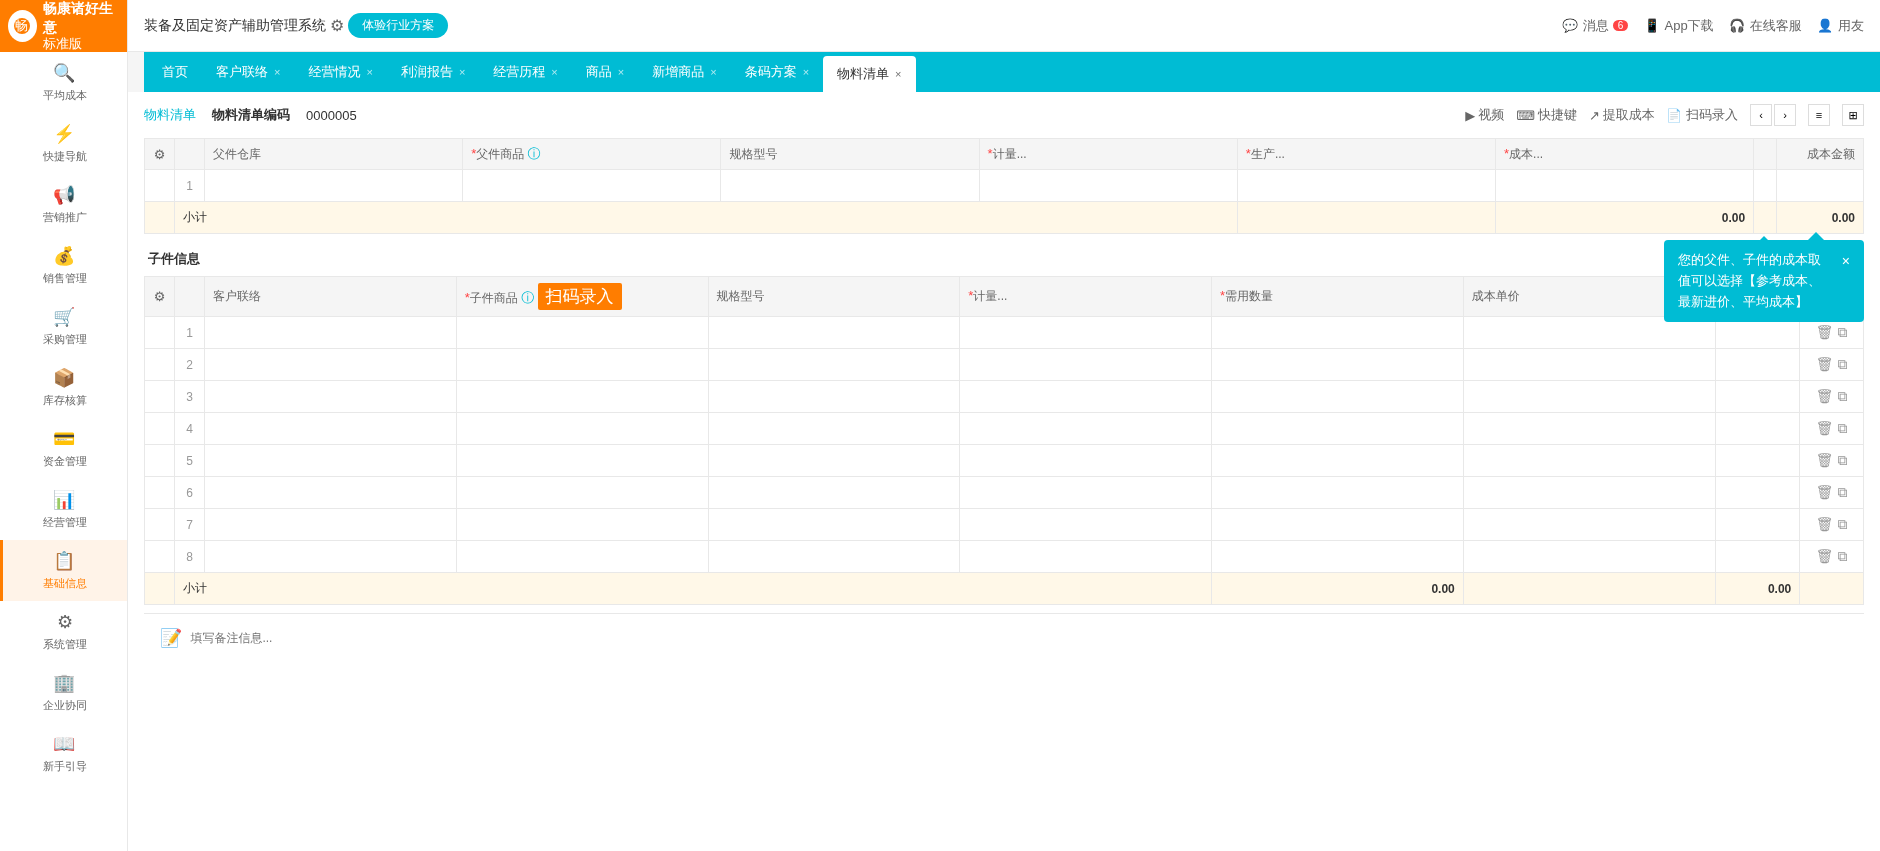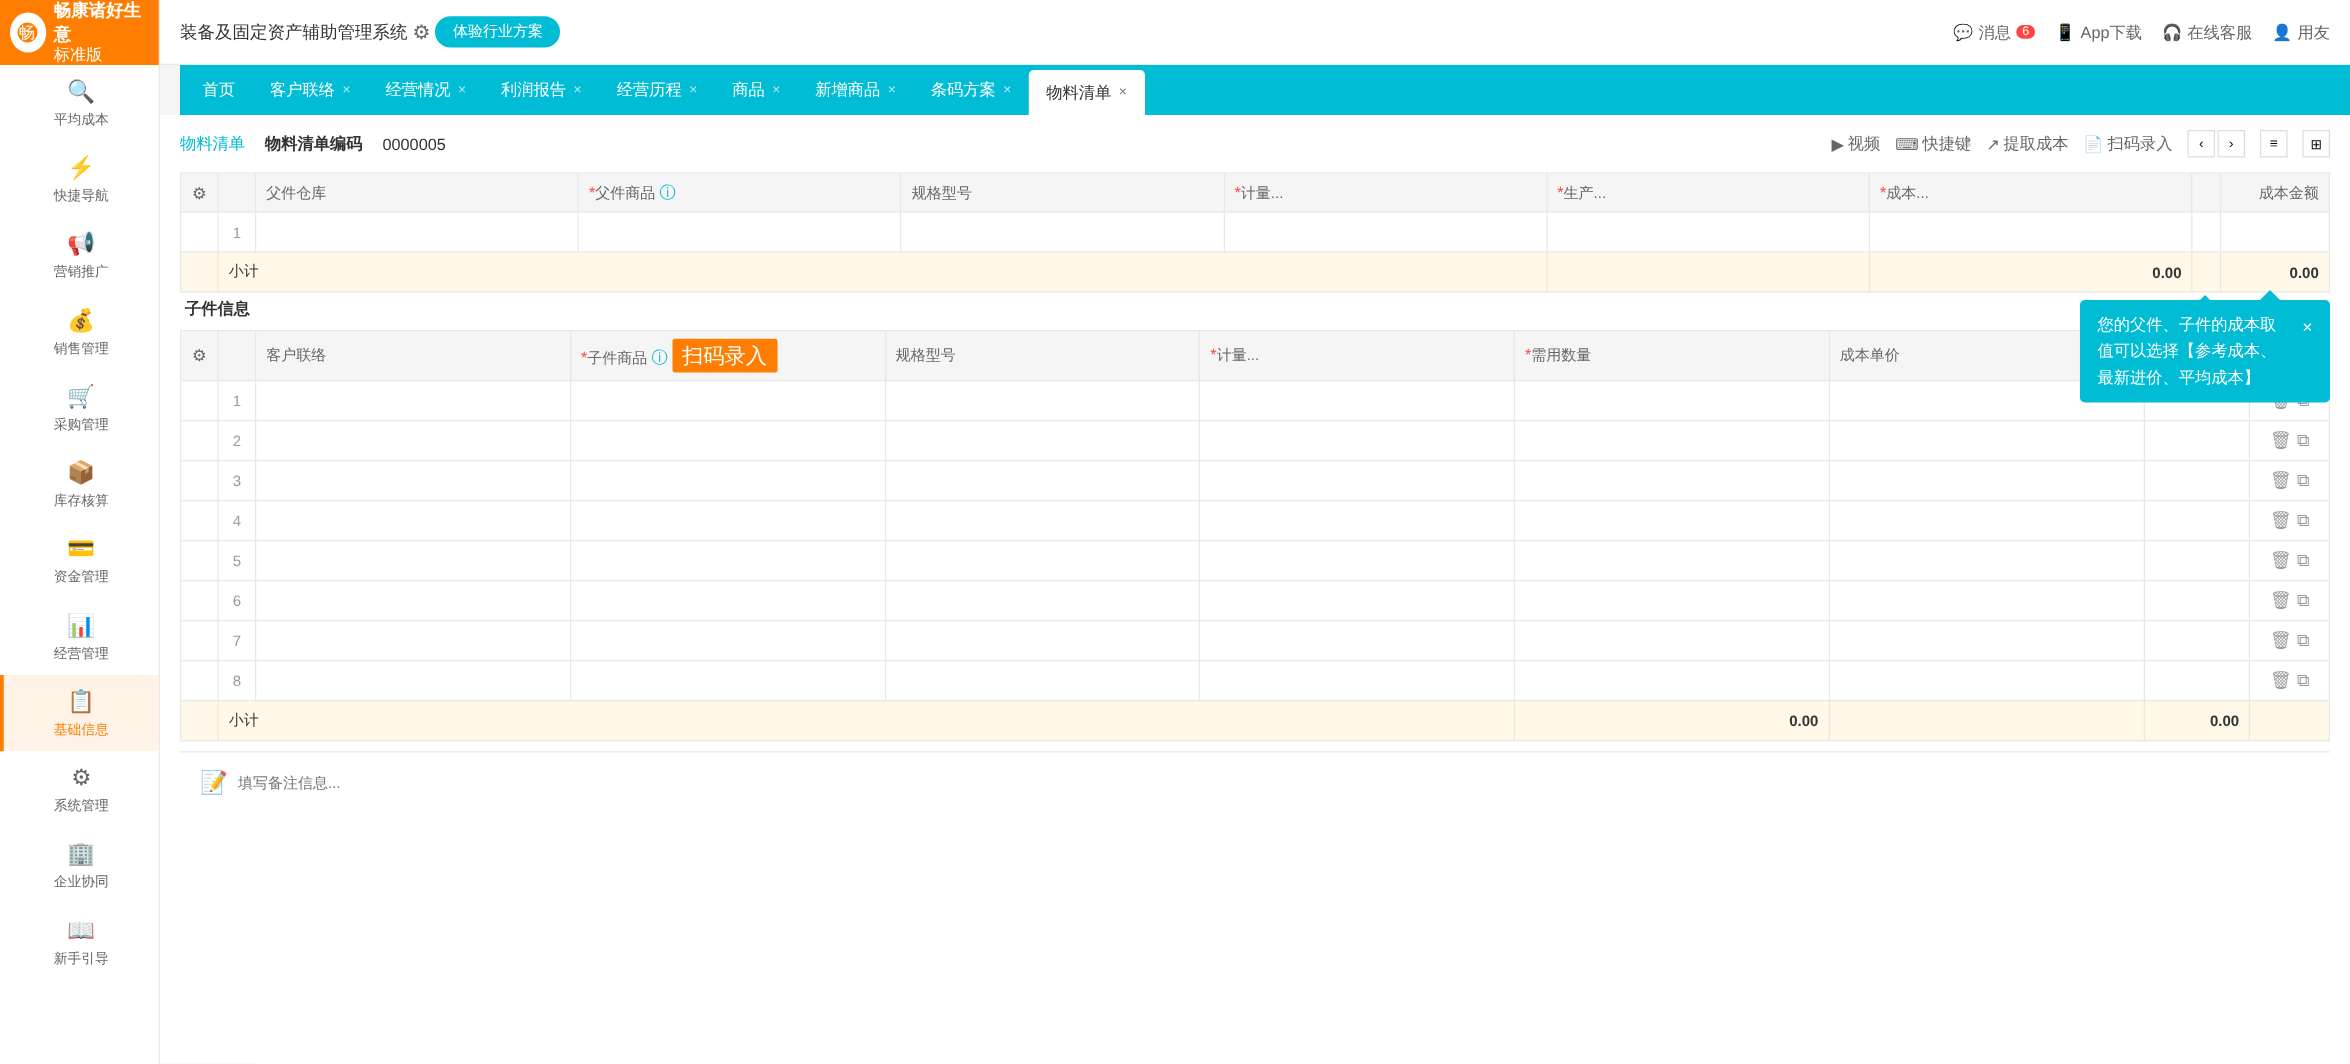--- a/index.html
+++ b/index.html
@@ -299,21 +299,21 @@
               <td colspan="5">小计</td>
               <td></td>
               <td style="text-align:right; font-weight:bold;">0.00</td>
               <td></td>
               <td style="text-align:right; font-weight:bold;">0.00</td>
             </tr>
           </tbody>
         </table>
       </div>
 
-      <div class="section-block" style="margin-top:4px;">
+      <div class="section-block" style="margin-top:16px;">
         <div class="section-title">子件信息</div>
         <table class="data-table">
           <thead>
             <tr>
               <th style="width:30px; text-align:center;">
                 <span>⚙</span>
               </th>
               <th style="width:30px;"></th>
               <th>客户联络</th>
               <th>

